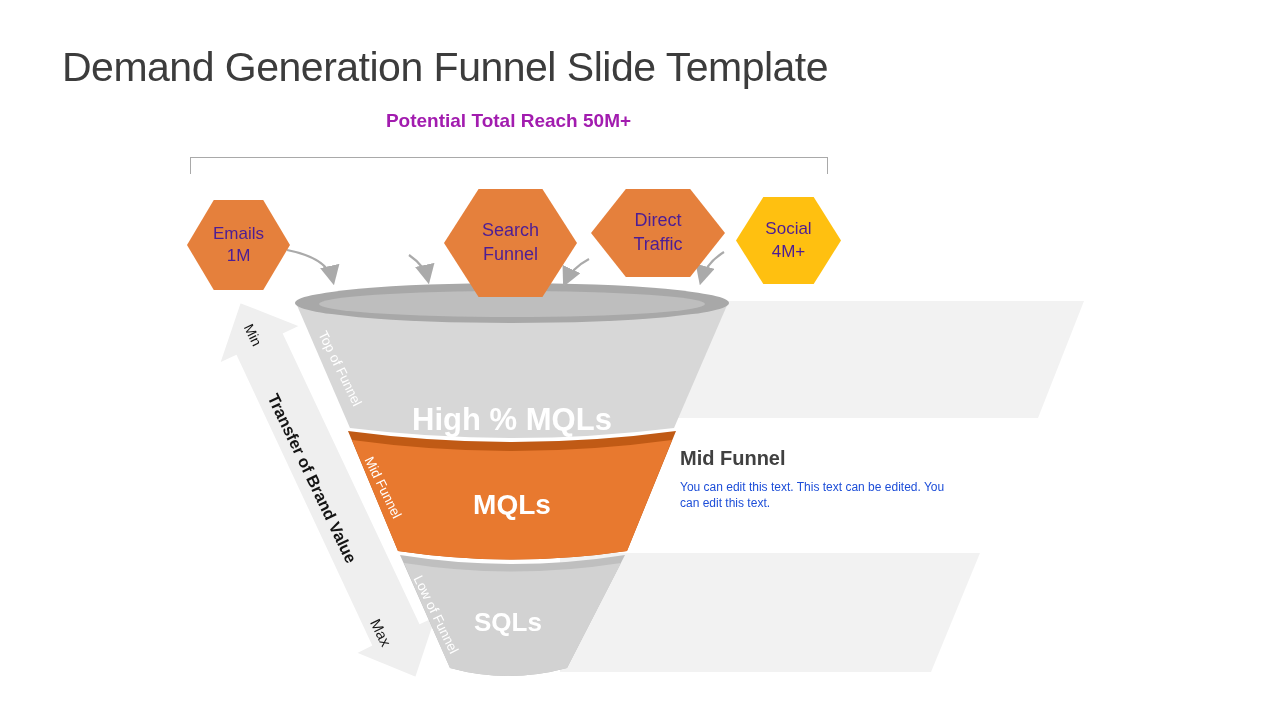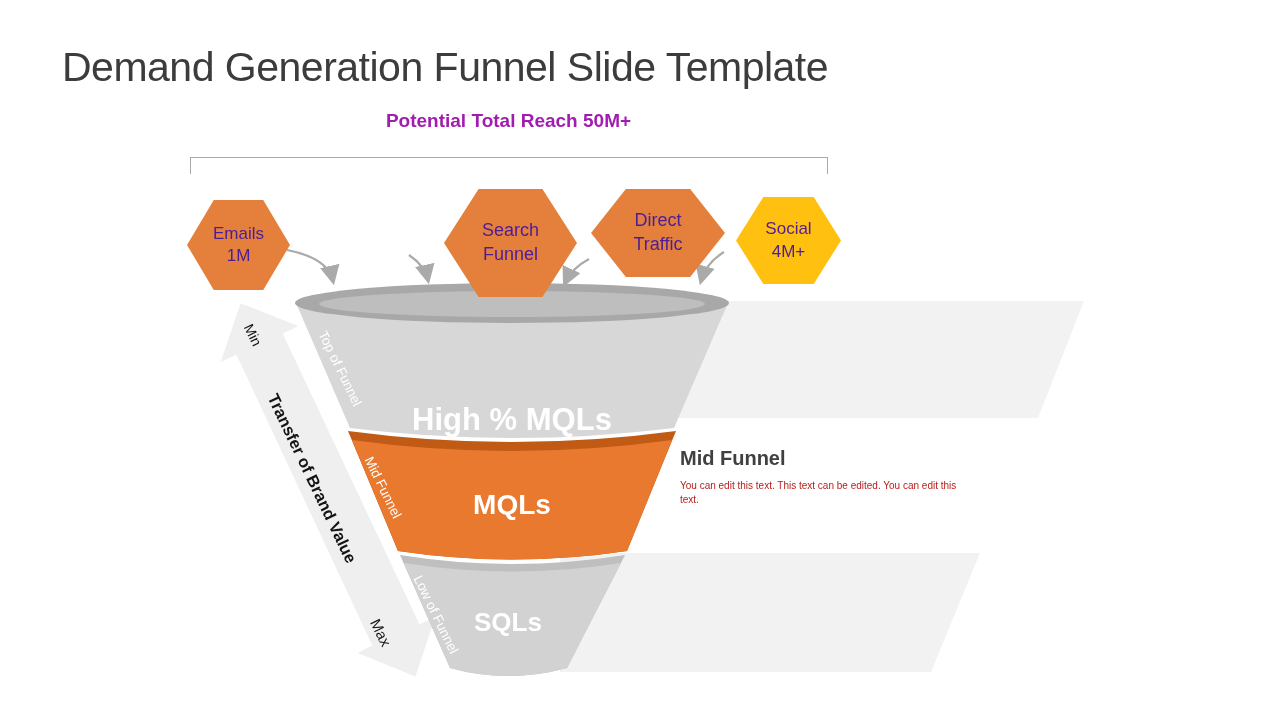--- a/index.html
+++ b/index.html
@@ -52,21 +52,21 @@
   .arrow-label{color:#141414;text-align:center;transform:rotate(64deg);}
   .arrow-label.min{left:223px;top:327px;width:60px;font-size:14px;}
   .arrow-label.max{left:351px;top:624px;width:60px;font-size:15px;}
   .arrow-label.transfer{
     left:202px;top:469px;width:220px;font-size:16.5px;font-weight:700;
     transform:rotate(64.5deg);
   }
   
   .annotation{left:680px;top:447px;width:290px;}
   .annotation-heading{font-size:20px;font-weight:700;color:#404040;margin:0 0 9px 0;}
-  .annotation-body{font-size:10px;color:#b91c1c;line-height:1.35;width:278px;}
+  .annotation-body{font-size:12px;color:#1d4ed8;line-height:1.35;width:278px;}
 </style>
 </head>
 <body>
 
 <div class="slide">
 
   <div class="abs title">Demand Generation Funnel Slide Template</div>
 
   <div class="abs reach-label">Potential Total Reach 50M+</div>
   <div class="abs bracket"></div>

